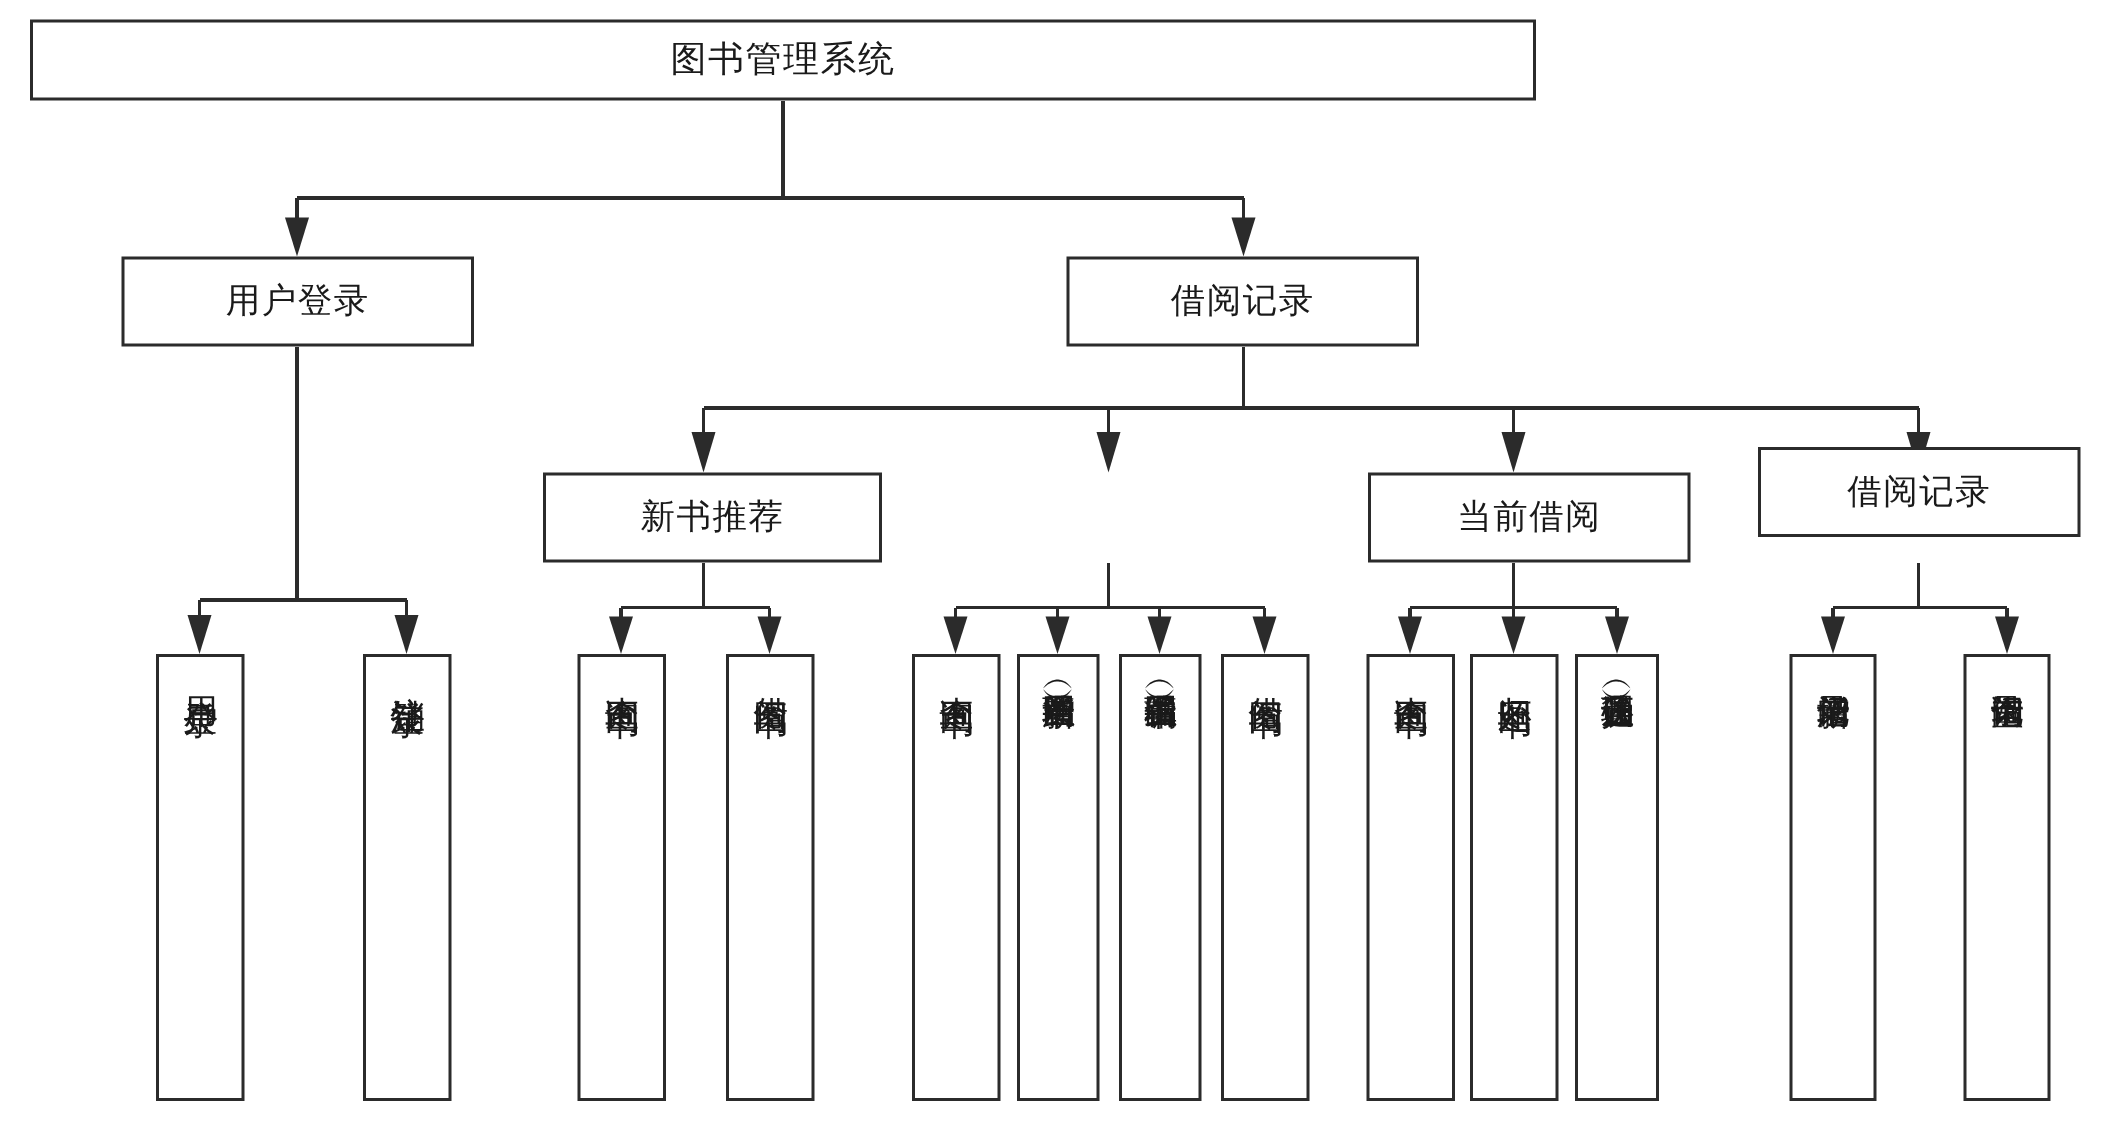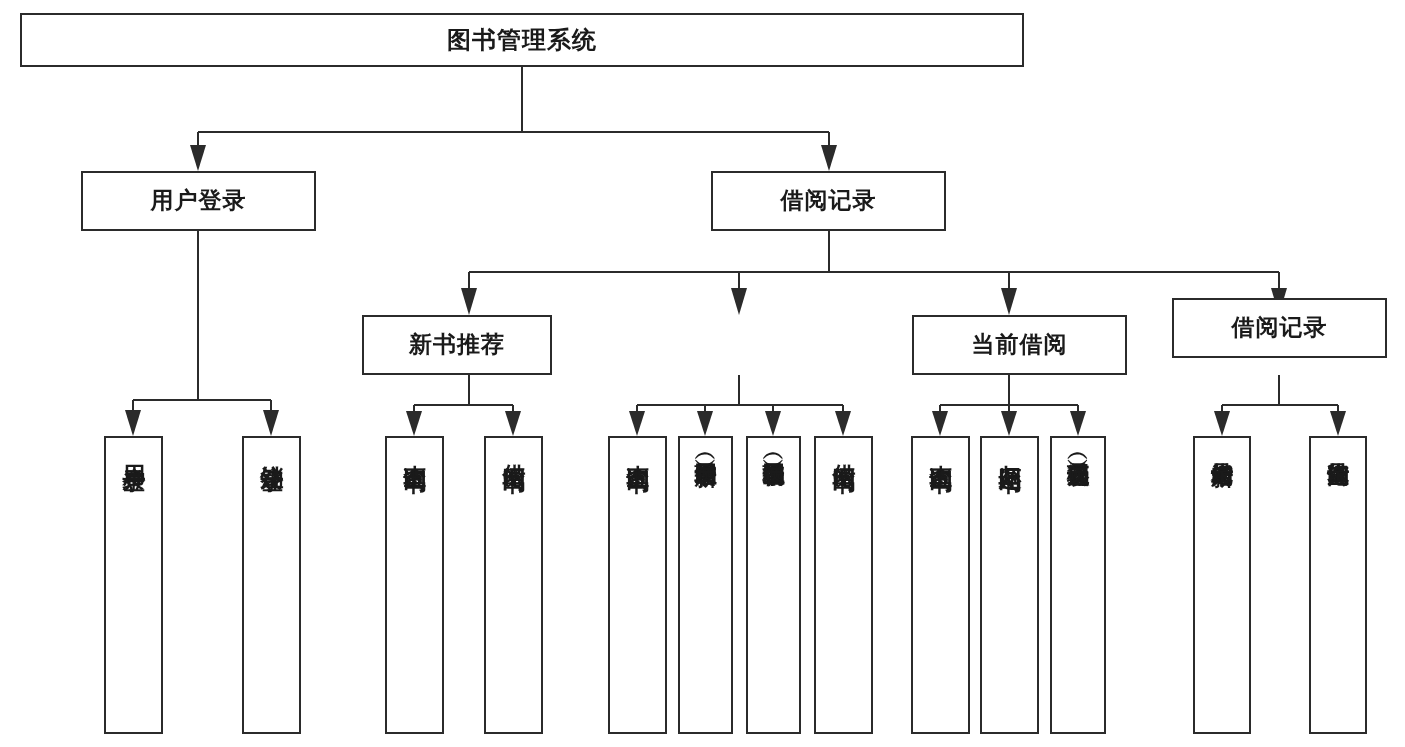--- a/index.html
+++ b/index.html
@@ -46,21 +46,21 @@
     border: 2.5px solid #2b2b2b;
     display: flex;
     align-items: center;
     justify-content: center;
     color: #1a1a1a;
   }
   .node-label {
     display: block;
     text-align: center;
     color: #1a1a1a;
-    font-weight: 700;
+    font-weight: 400;
   }
   
   .node.horizontal .node-label {
     font-size: 23px;
     line-height: 1.2;
     letter-spacing: 1px;
     white-space: nowrap;
   }
   .node.root .node-label {
     font-size: 24px;
@@ -171,21 +171,21 @@
   </div>
 
   <div class="node horizontal" style="left:81px; top:171px; width:235px; height:60px;">
     <span class="node-label">用户登录</span>
   </div>
 
   <div class="node horizontal" style="left:711px; top:171px; width:235px; height:60px;">
     <span class="node-label">借阅记录</span>
   </div>
 
-  <div class="node horizontal" style="left:362px; top:315px; width:190px; height:60px;">
+  <div class="node horizontal" style="left:362px; top:315px; width:226px; height:60px;">
     <span class="node-label">新书推荐</span>
   </div>
 
 
   <div class="node horizontal" style="left:912px; top:315px; width:215px; height:60px;">
     <span class="node-label">当前借阅</span>
   </div>
 
   <div class="node horizontal" style="left:1172px; top:298px; width:215px; height:60px;">
     <span class="node-label">借阅记录</span>

